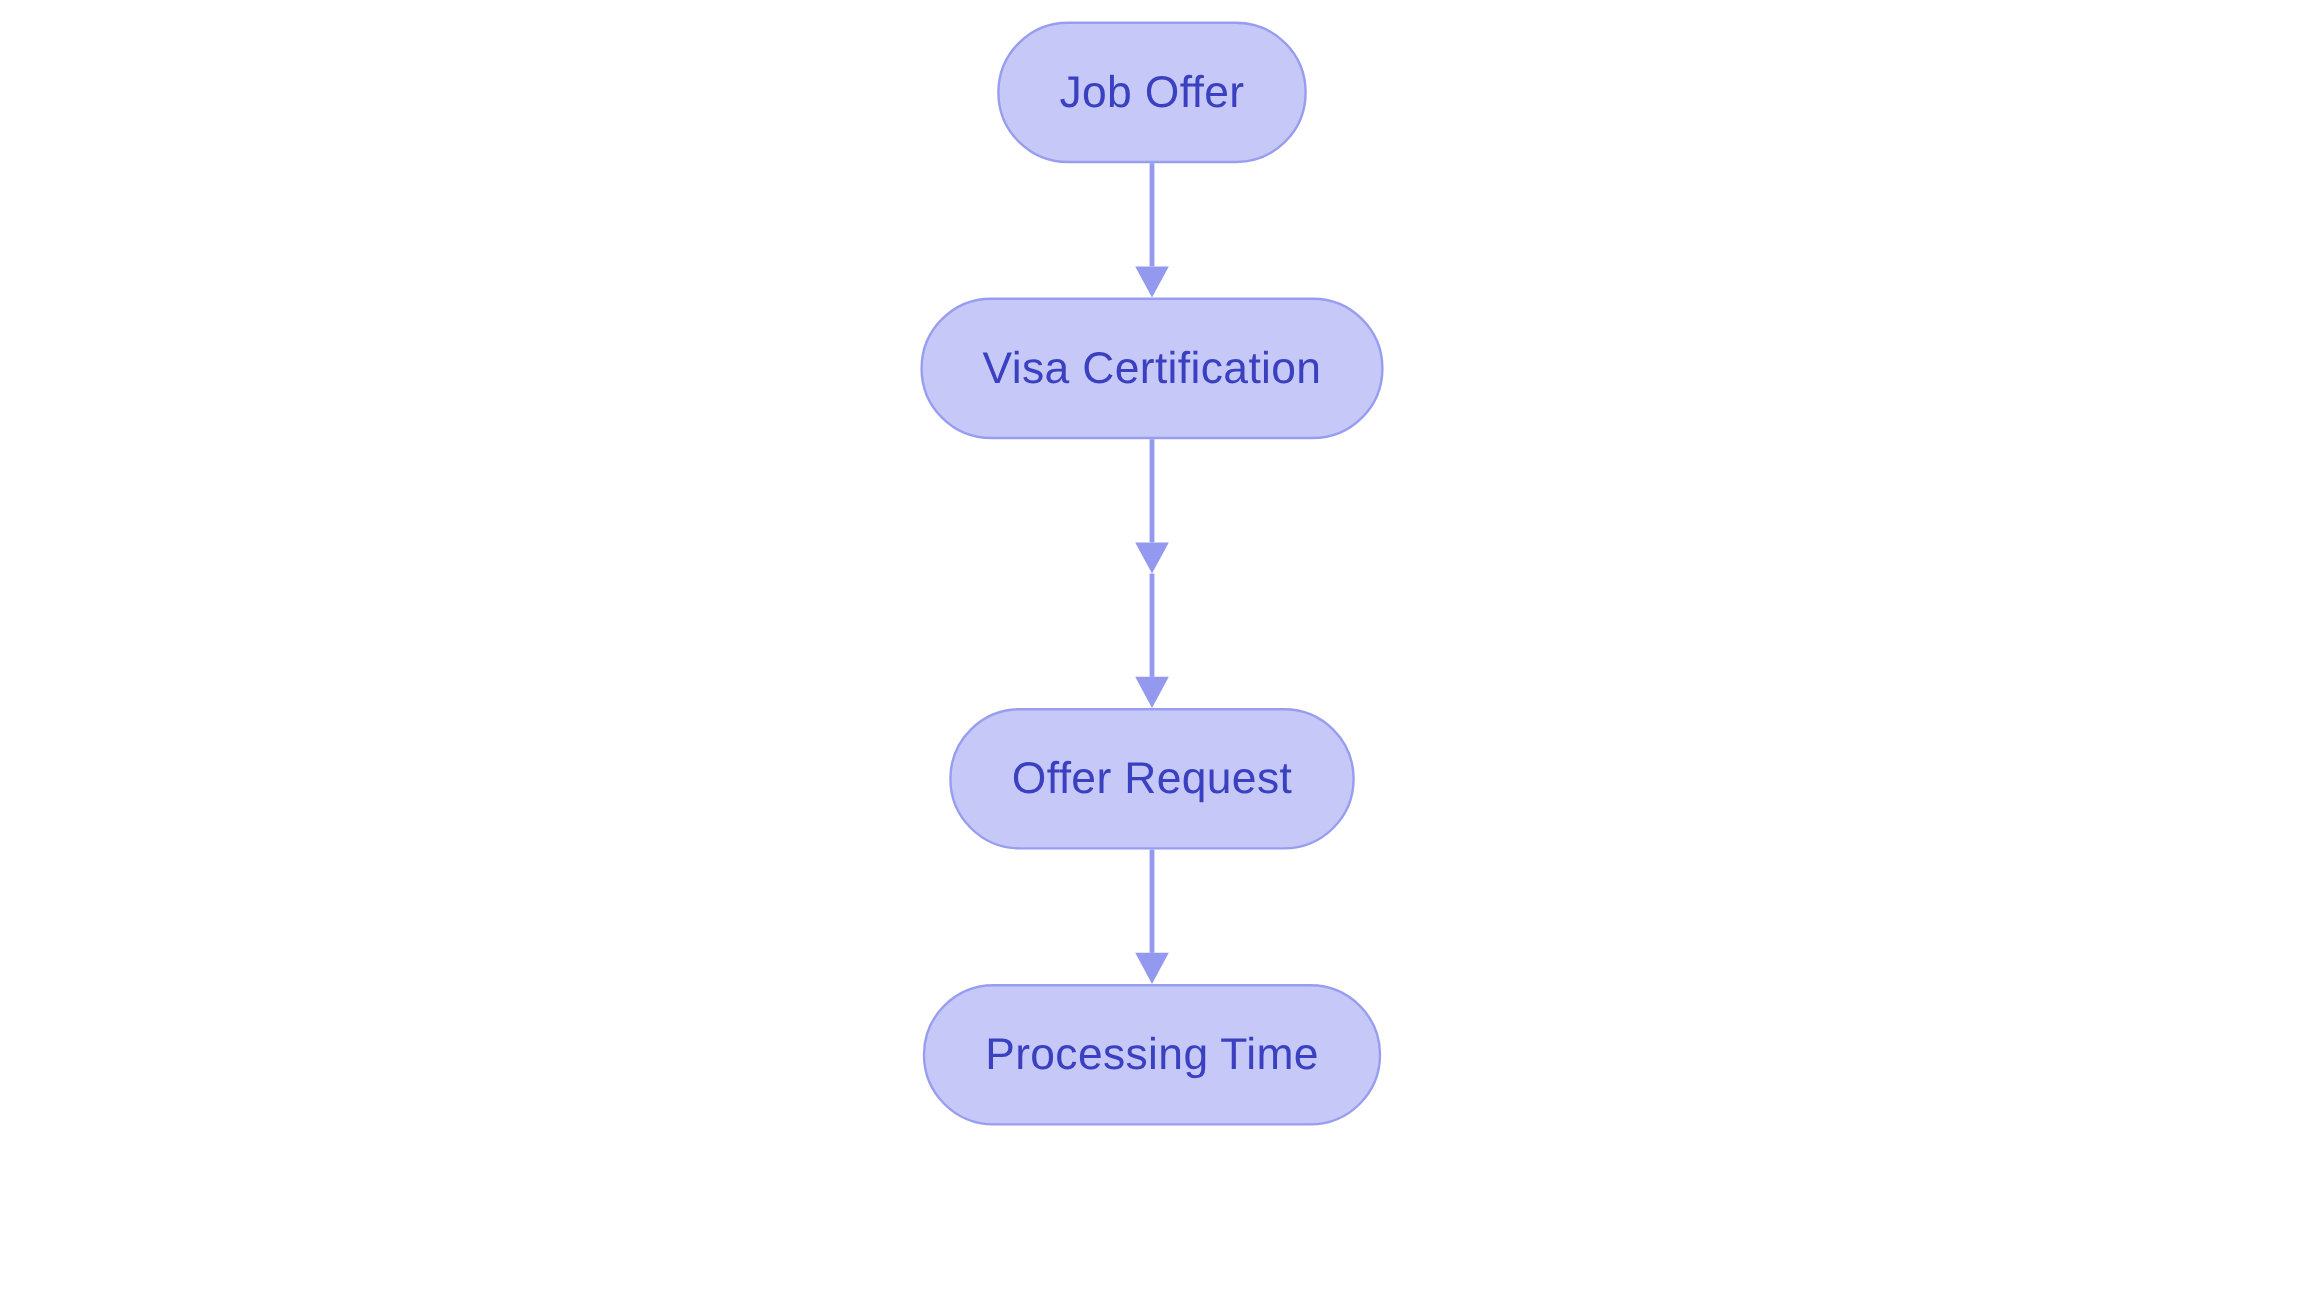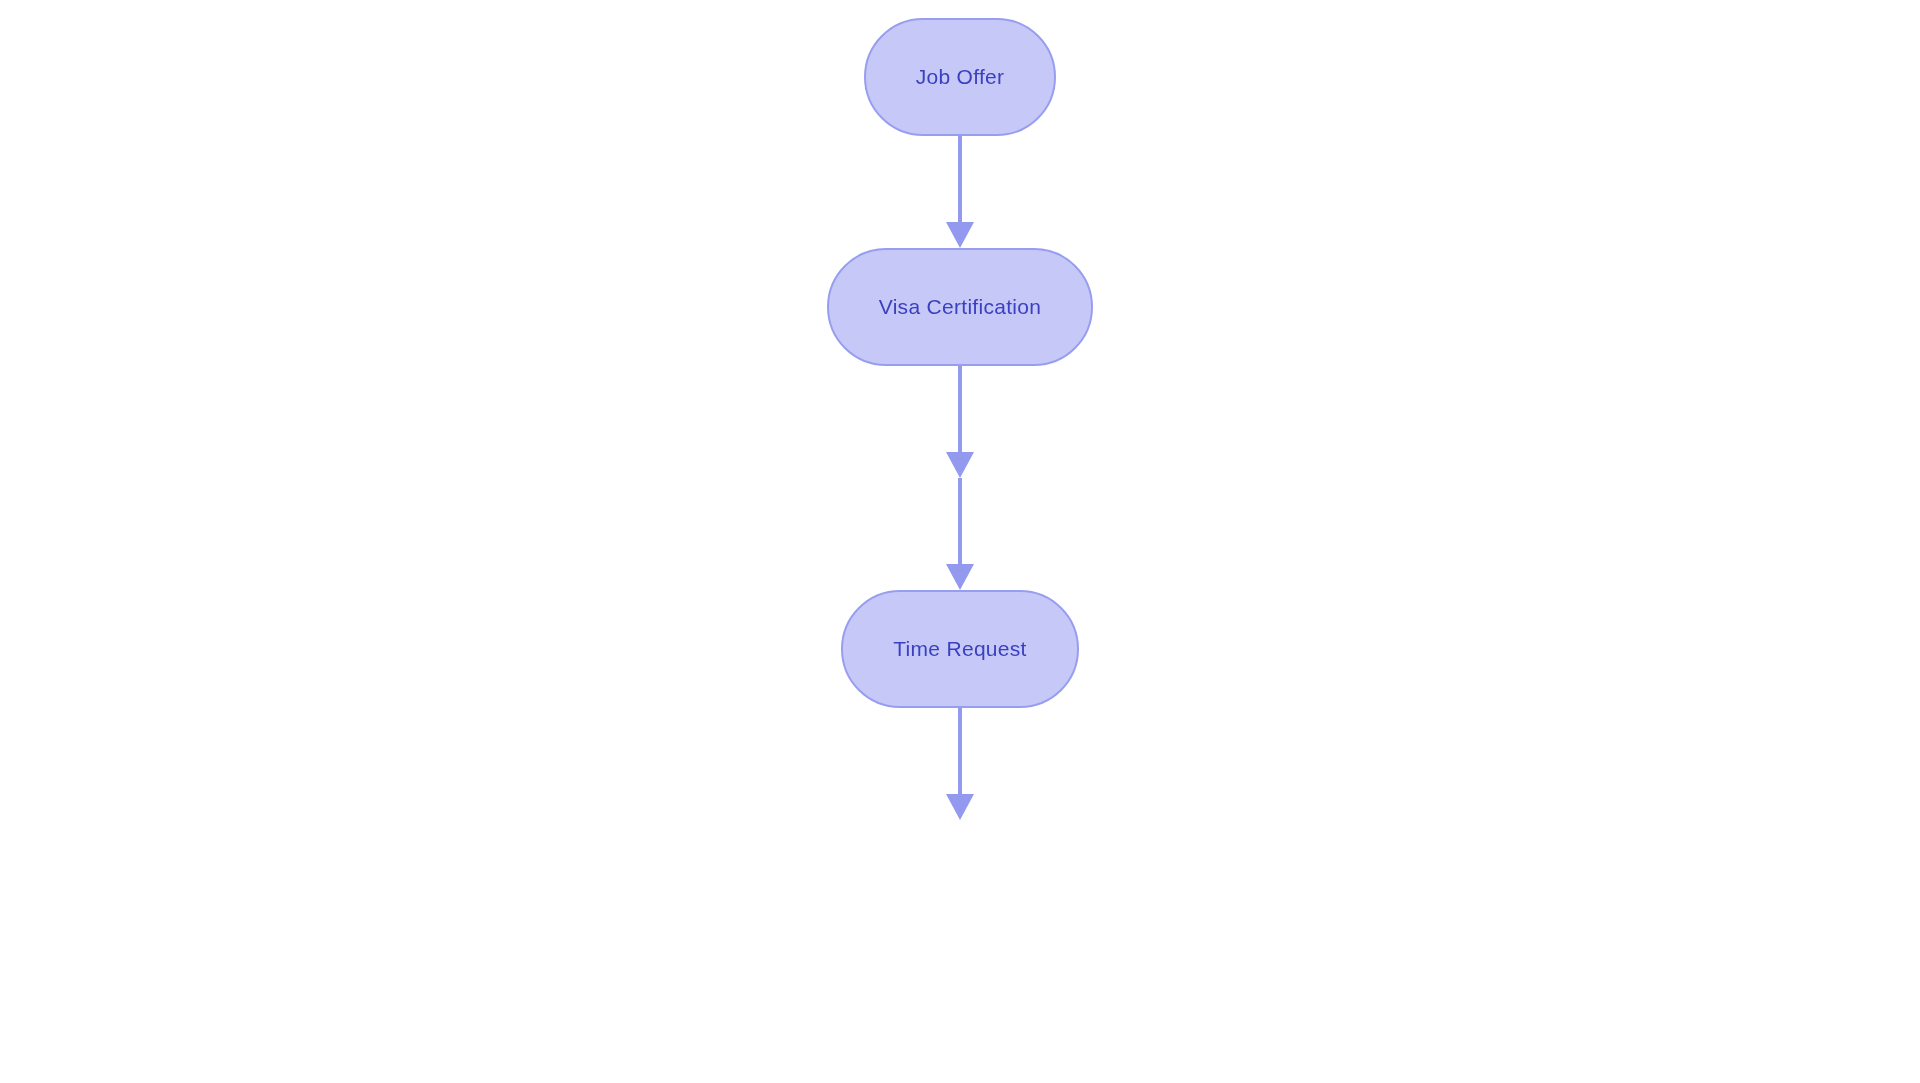--- a/index.html
+++ b/index.html
@@ -22,21 +22,21 @@
     padding-top:18px;box-sizing:border-box;
   }
   .flow-node{
     height:118px;box-sizing:border-box;
     padding:0 50px;
     display:flex;align-items:center;justify-content:center;
     background:var(--node-fill);
     border:2px solid var(--node-border);
     border-radius:60px;
     color:var(--node-text);
-    font-size:21px;
+    font-size:37px;
     letter-spacing:0.3px;
     white-space:nowrap;
     flex:0 0 auto;
   }
   .flow-arrow{
     height:112px;width:30px;
     display:flex;flex-direction:column;align-items:center;
     flex:0 0 auto;
   }
   .arrow-line{
@@ -73,22 +73,25 @@
     <div class="arrow-head"></div>
   </div>
 
 
   <div class="flow-arrow">
     <div class="arrow-line"></div>
     <div class="arrow-head"></div>
   </div>
 
   <div class="flow-node">
-    <span>Time Request</span>
+    <span>Offer Request</span>
   </div>
 
   <div class="flow-arrow">
     <div class="arrow-line"></div>
     <div class="arrow-head"></div>
   </div>
 
+  <div class="flow-node">
+    <span>Processing Time</span>
+  </div>
 
 </div>
 
 </body></html>

